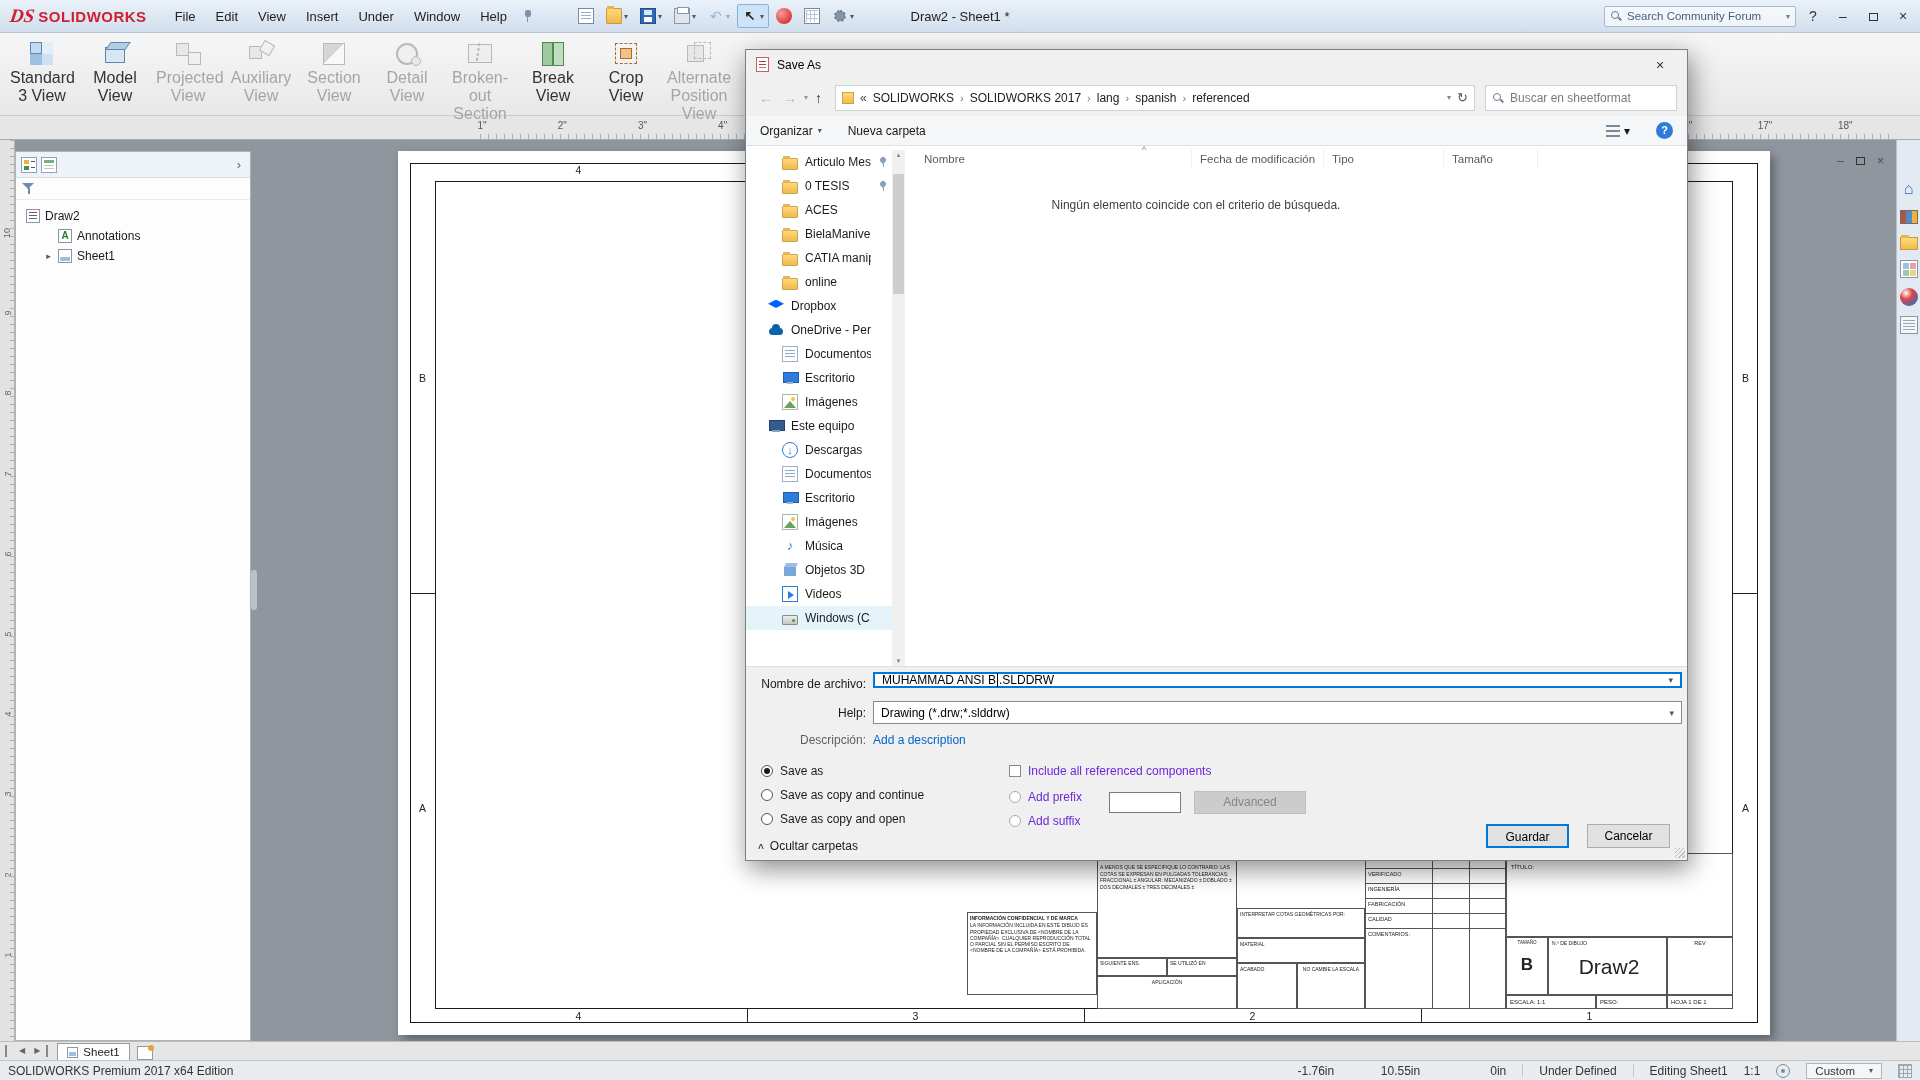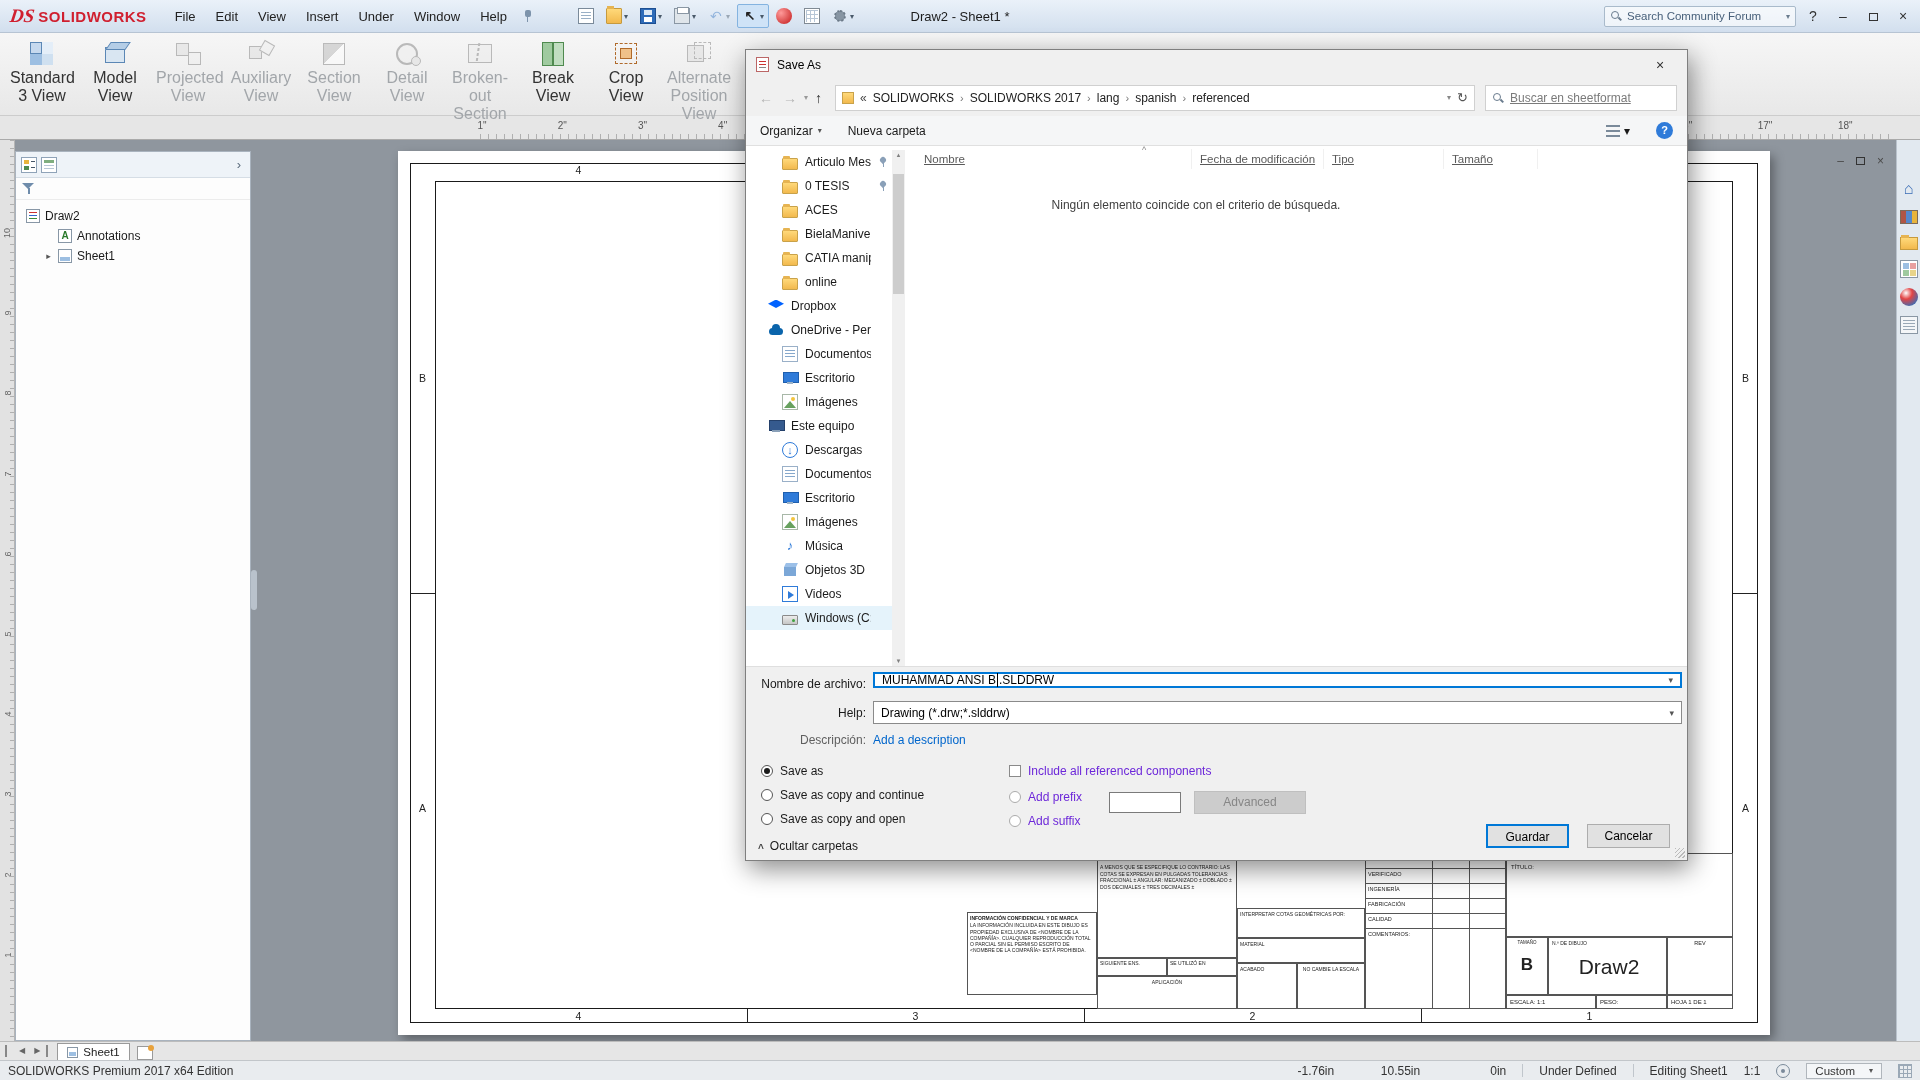--- a/index.html
+++ b/index.html
@@ -215,21 +215,21 @@
 .navarrow.dis{color:#b4b4b4;}
 .navarrow.en{color:#2b2b2b;}
 .nav-dd{font-size:8px;color:#999;}
 .addr{flex:1;height:26px;background:#fff;border:1px solid #d0d0d0;display:flex;align-items:center;gap:6px;padding:0 6px;margin:0 6px;}
 .crumb{display:flex;align-items:center;gap:6px;color:#222;}
 .crumb .csep{color:#777;font-size:11px;}
 .crumb:last-child .csep{display:none;}
 .crumb-prefix{color:#444;}
 .addr .dd{margin-left:auto;font-size:8px;color:#888;}
 .addr .refresh{font-size:13px;color:#555;}
-.srch{width:192px;height:26px;background:#fff;border:1px solid #d0d0d0;display:flex;align-items:center;gap:6px;padding:0 6px;color:#7a7a7a;text-decoration:underline;}
+.srch{width:192px;height:26px;background:#fff;border:1px solid #d0d0d0;display:flex;align-items:center;gap:6px;padding:0 6px;color:#7a7a7a;}
 .dlg-cmd{position:absolute;left:0;top:66px;right:0;height:30px;background:#f5f6f7;border-bottom:1px solid #e0e0e0;display:flex;align-items:center;padding:0 14px;gap:26px;color:#1a1a1a;}
 .cmditem{display:flex;align-items:center;gap:5px;}
 .cmditem .dd{font-size:8px;color:#555;}
 .viewbtn{margin-left:auto;display:flex;align-items:center;gap:4px;}
 .ic-views{width:14px;height:12px;background:repeating-linear-gradient(#7a8a9a 0 2px,transparent 2px 5px);}
 .helpbtn{width:17px;height:17px;border-radius:50%;background:#2f7bd9;color:#fff;text-align:center;font-size:11px;line-height:17px;font-weight:bold;}
 .dlg-body{position:absolute;left:0;top:96px;right:0;height:520px;background:#fff;}
 .side{position:absolute;left:0;top:4px;width:146px;bottom:0;overflow:hidden;}
 .side-item{height:24px;display:flex;align-items:center;gap:7px;padding-left:36px;padding-right:4px;font-size:12px;color:#1a1a1a;}
 .side-item.group{padding-left:22px;}
@@ -238,21 +238,21 @@
 .pin{width:10px;height:12px;position:relative;flex:none;visibility:hidden;}
 .side-item.pinned .pin{visibility:visible;}
 .pin::before{content:"";position:absolute;left:2px;top:1px;width:6px;height:6px;background:#8aa0b8;border-radius:50% 50% 50% 0;transform:rotate(-45deg);}
 .pin::after{content:"";position:absolute;left:4.5px;top:7px;width:1px;height:4px;background:#8aa0b8;}
 .side-scroll{position:absolute;left:146px;top:4px;width:13px;bottom:0;background:#f0f0f0;}
 .side-scroll .arr{position:absolute;left:0;width:13px;text-align:center;font-size:6px;color:#808080;}
 .side-scroll .arr.up{top:2px;}
 .side-scroll .arr.dn{bottom:2px;}
 .side-scroll .thumb{position:absolute;left:1px;width:11px;top:24px;height:120px;background:#cdcdcd;}
 .list{position:absolute;left:160px;right:1px;top:0;bottom:0;}
-.cols{height:26px;display:flex;align-items:center;position:relative;color:#5a5a5a;font-size:11.5px;text-decoration:underline;}
+.cols{height:26px;display:flex;align-items:center;position:relative;color:#5a5a5a;font-size:11.5px;}
 .colcell{padding-left:8px;border-right:1px solid #f0f0f0;height:20px;line-height:20px;}
 .colcell.c1{width:286px;padding-left:18px;}
 .colcell.c2{width:132px;}
 .colcell.c3{width:120px;}
 .colcell.c4{width:94px;}
 .sort-caret{position:absolute;left:236px;top:-1px;font-size:9px;color:#888;}
 .empty-msg{position:absolute;left:80px;top:52px;width:420px;text-align:center;color:#3f3f3f;font-size:12px;}
 .dlg-bottom{position:absolute;left:0;top:616px;right:0;bottom:0;background:#f0f0f0;border-top:1px solid #dfdfdf;}
 .fld-label{position:absolute;left:0;width:120px;text-align:right;font-size:12px;color:#1a1a1a;}
 .file-field{position:absolute;left:127px;top:5px;width:809px;height:16px;background:#fff;border:2px solid #0078d7;display:flex;align-items:center;padding:0 7px;font-size:12px;color:#000;}

